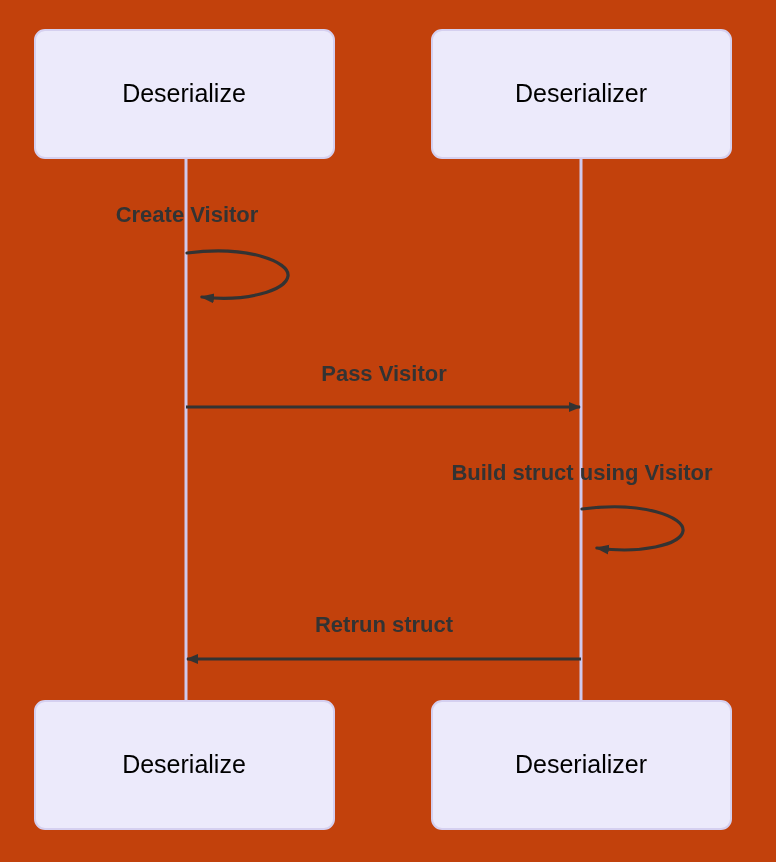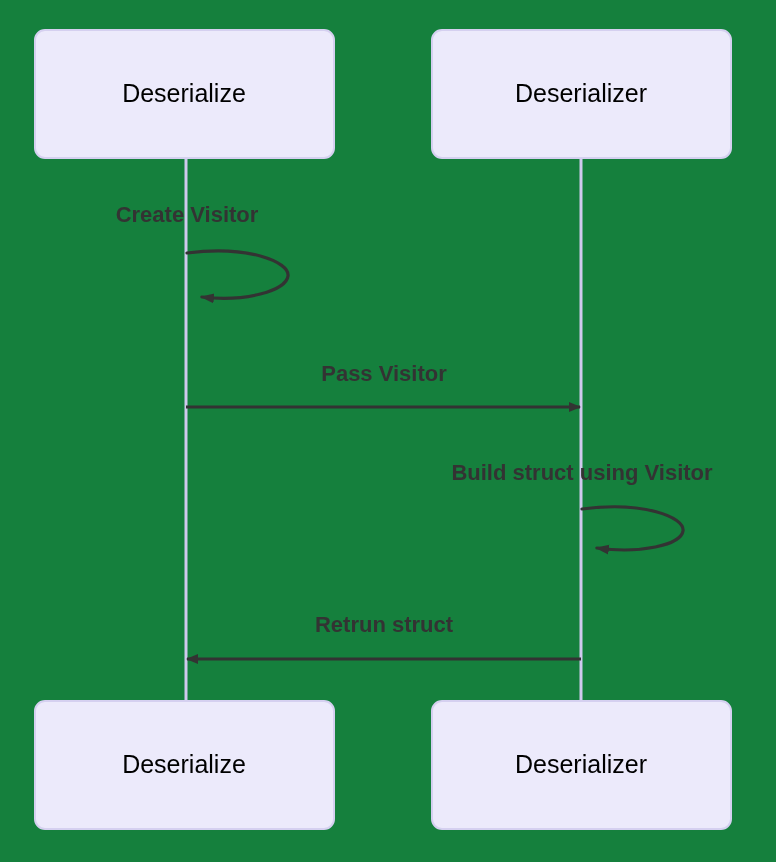--- a/index.html
+++ b/index.html
@@ -10,21 +10,21 @@
   body {
     width: 776px;
     height: 862px;
     font-family: "Liberation Sans", sans-serif;
     overflow: hidden;
   }
   #diagram-root {
     position: relative;
     width: 776px;
     height: 862px;
-    background: #15803d;
+    background: #c2410c;
   }
   #diagram-svg {
     position: absolute;
     left: 0;
     top: 0;
     width: 776px;
     height: 862px;
     display: block;
   }
   .actor-label {

